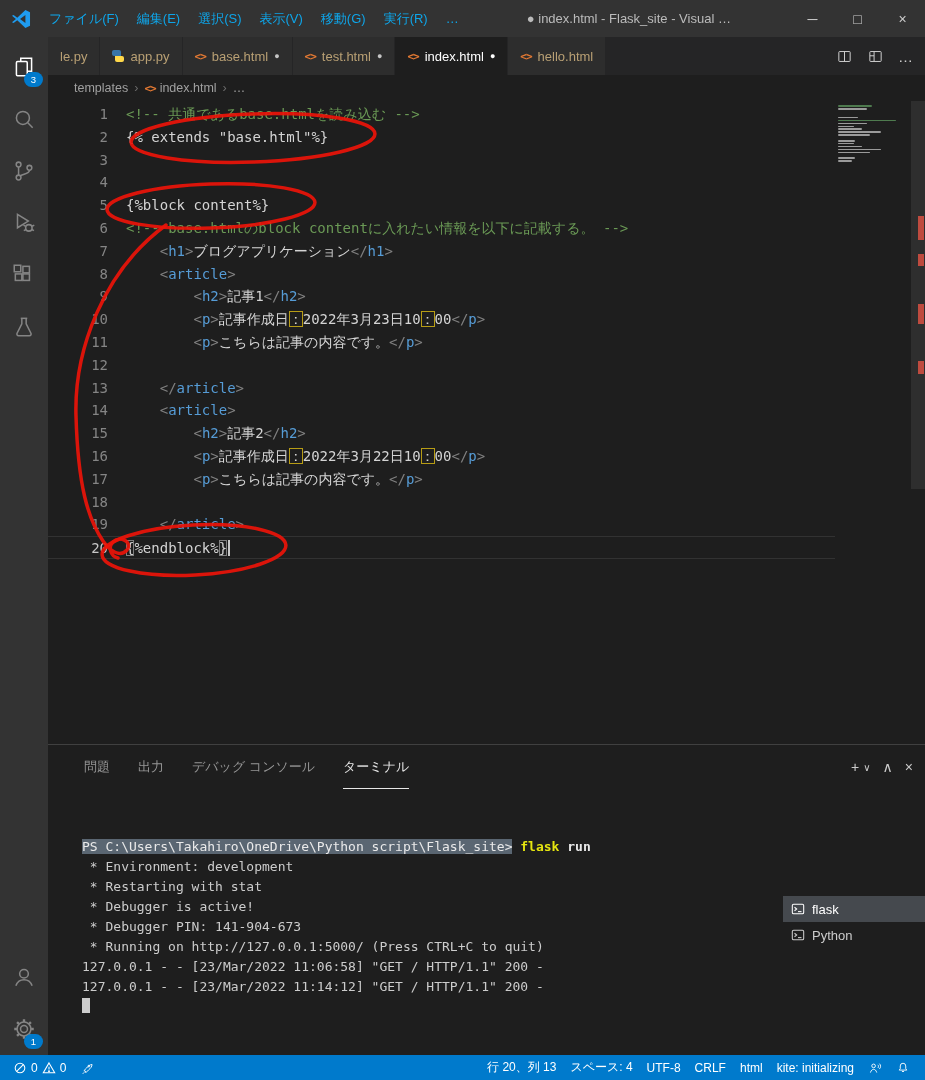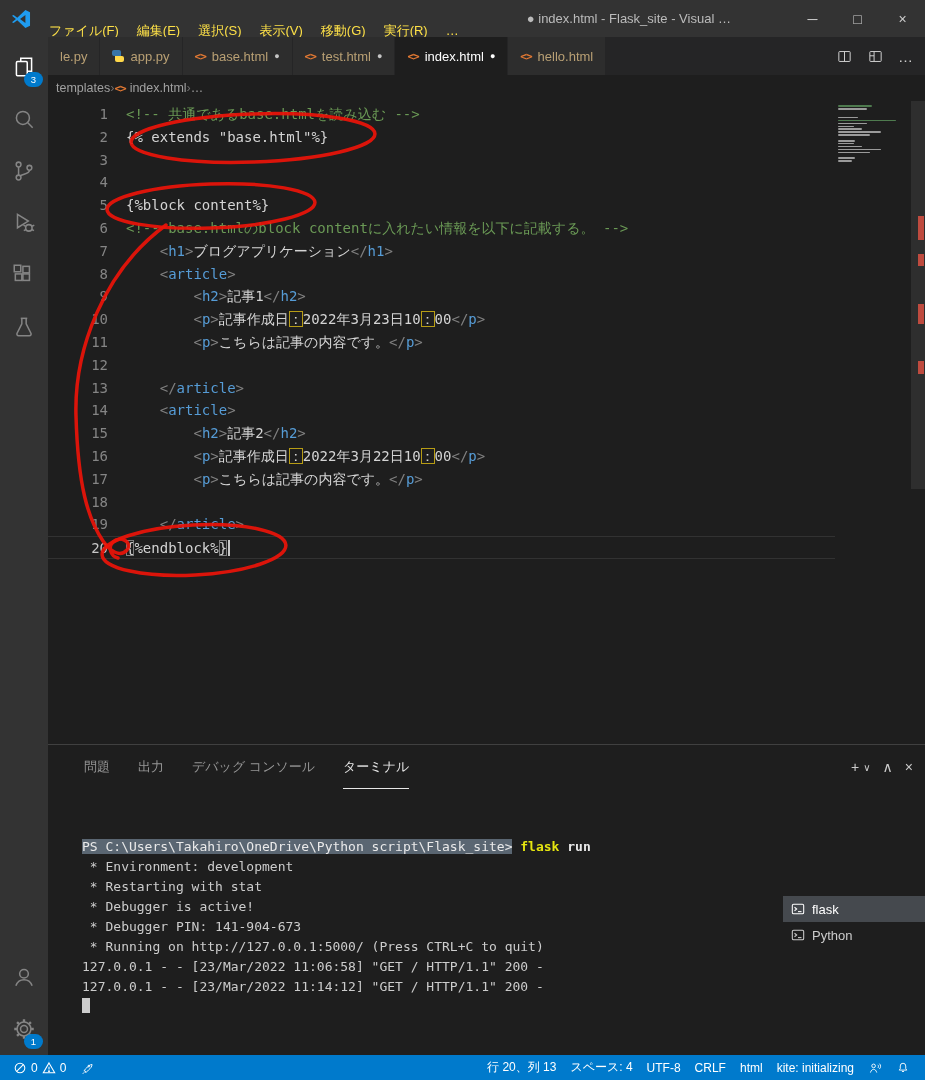--- a/index.html
+++ b/index.html
@@ -4,21 +4,21 @@
 <style>
   :root{ --ann:#ec1309; --accent:#007acc; }
   html,body{margin:0;padding:0;background:#1e1e1e;}
   .app{width:925px;height:1080px;display:flex;flex-direction:column;overflow:hidden;
        font-family:"Liberation Sans","DejaVu Sans",sans-serif;color:#cccccc;position:relative;}
 
   
   .titlebar{height:37px;background:#333333;display:flex;align-items:center;flex:none;font-size:13px;}
   .vscode-logo{width:22px;height:22px;margin:0 8px 0 10px;flex:none;}
   .menubar{display:flex;height:100%;}
-  .menu-item{padding:12px 9px;line-height:37px;color:#fde047;cursor:default;}
+  .menu-item{padding:0 9px;line-height:37px;color:#0ea5e9;cursor:default;}
   .tb-title{flex:1;text-align:center;color:#bbbbbb;white-space:nowrap;overflow:hidden;}
   .win-controls{display:flex;height:100%;flex:none;}
   .win-btn{width:45px;height:100%;display:flex;align-items:center;justify-content:center;font-size:14px;color:#cccccc;}
 
   
   .mid{flex:1;display:flex;min-height:0;}
   .activitybar{width:48px;background:#333333;flex:none;display:flex;flex-direction:column;align-items:center;padding-top:4px;}
   .act-icon{width:48px;height:52px;display:flex;align-items:center;justify-content:center;color:#858585;position:relative;}
   .act-icon.active{color:#ffffff;}
   .act-icon svg{width:26px;height:26px;}
@@ -40,21 +40,21 @@
   .tab-icon-py{position:relative;width:12px;height:12px;display:inline-block;}
   .tab-icon-py .py-top{position:absolute;left:0;top:0;width:9px;height:6px;background:#3774a8;border-radius:2px 2px 0 2px;}
   .tab-icon-py .py-bot{position:absolute;right:0;bottom:0;width:9px;height:6px;background:#ffd84a;border-radius:0 2px 2px 2px;}
   .tab-dot{color:#c5c5c5;font-size:9px;}
   .tab.active .tab-dot{color:#ffffff;}
   .tab-actions{margin-left:auto;display:flex;align-items:center;gap:14px;padding:0 12px;color:#cfcfcf;}
   .tab-actions svg{width:17px;height:17px;}
   .more-glyph{font-size:15px;line-height:1;}
 
   
-  .breadcrumb{height:26px;background:#1e1e1e;display:flex;align-items:center;padding-left:8px;font-size:12.5px;color:#a0a0a0;flex:none;}
+  .breadcrumb{height:26px;background:#1e1e1e;display:flex;align-items:center;padding-left:26px;font-size:12.5px;color:#a0a0a0;flex:none;gap:6px;}
   .bc-item{display:flex;align-items:center;gap:4px;}
   .bc-sep{color:#6e6e6e;}
 
   
   .editor{flex:1;position:relative;overflow:hidden;background:#1e1e1e;}
   .code-area{position:absolute;inset:0;right:90px;padding-top:2px;
              font-family:"DejaVu Sans Mono","Liberation Mono",monospace;font-size:14px;}
   .code-line{display:flex;height:22.8px;line-height:22.8px;box-sizing:border-box;}
   .code-line.current{border-top:1px solid rgba(255,255,255,0.09);border-bottom:1px solid rgba(255,255,255,0.09);}
   .ln{flex:none;width:78px;box-sizing:border-box;text-align:right;padding-right:18px;color:#858585;}

